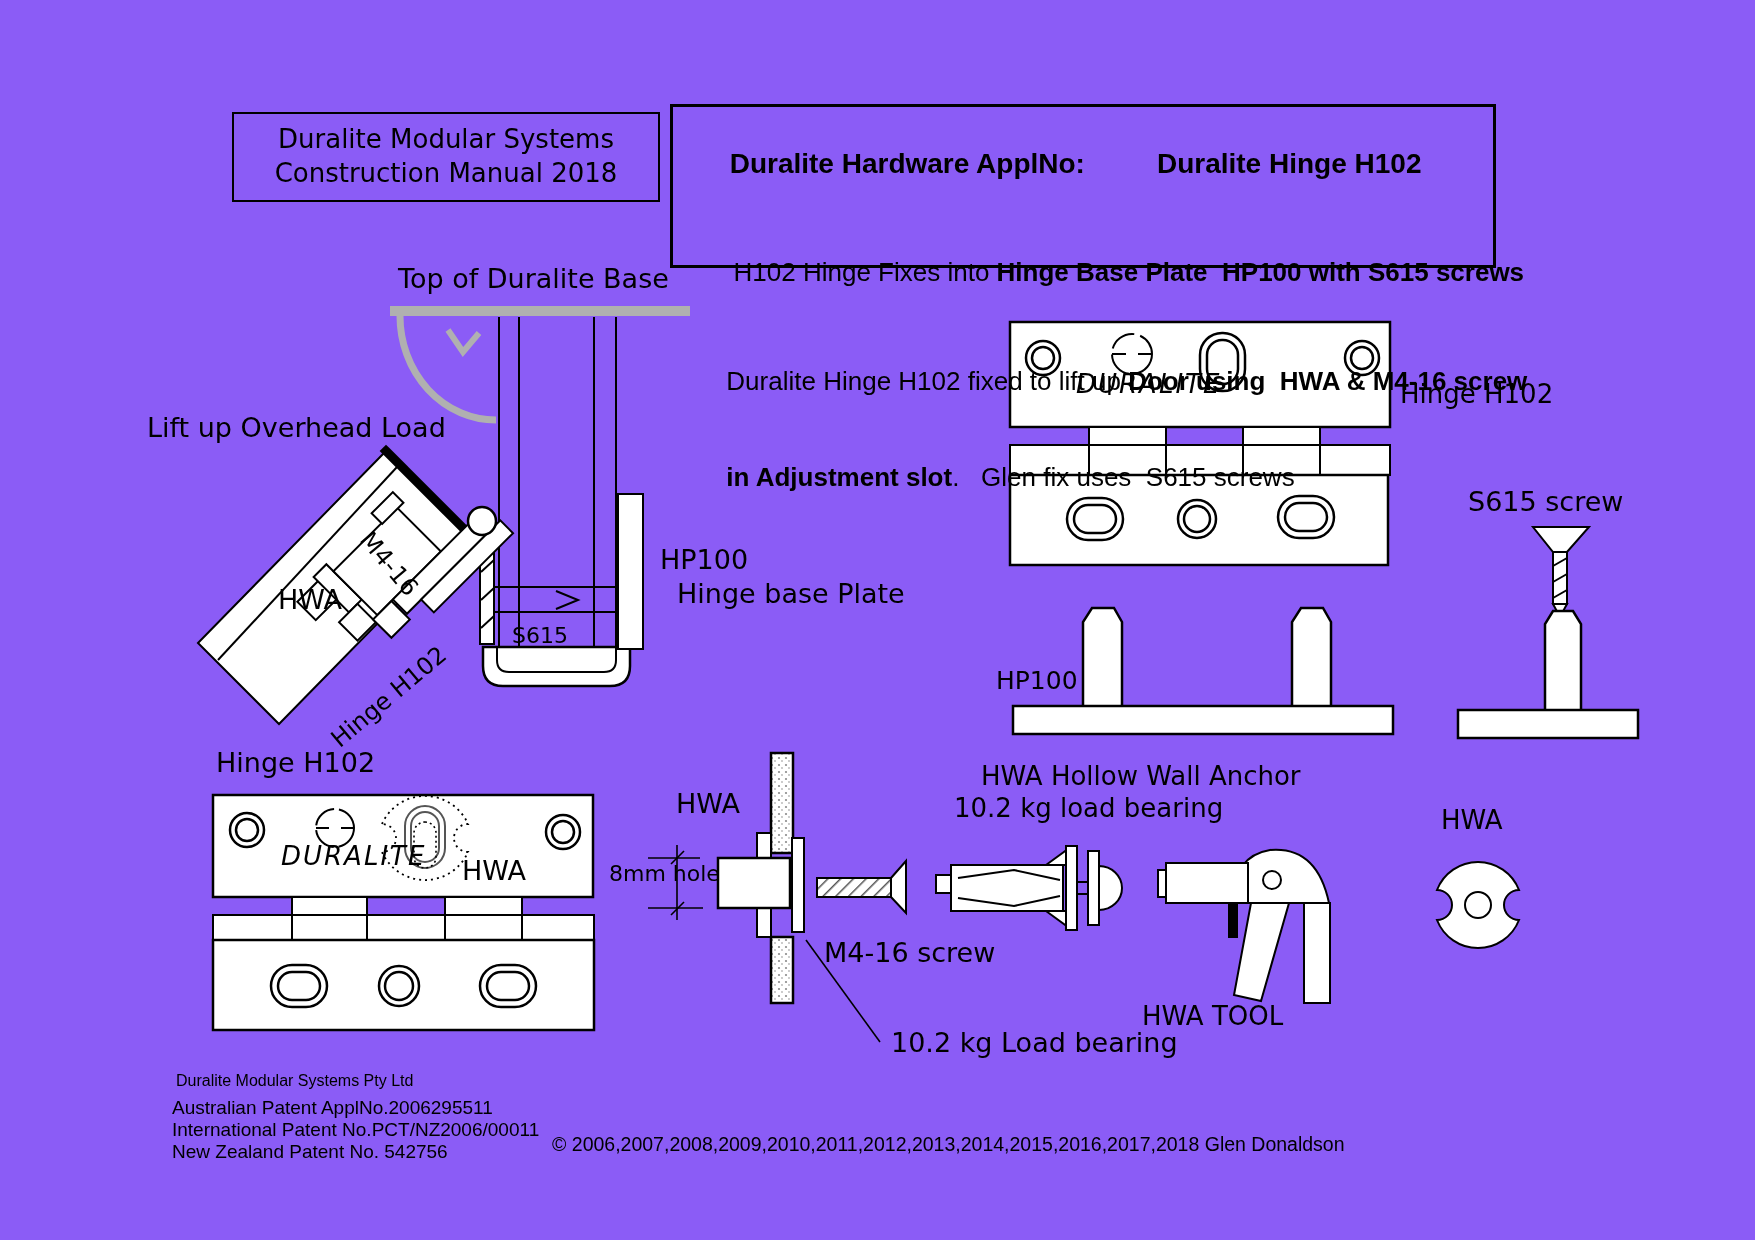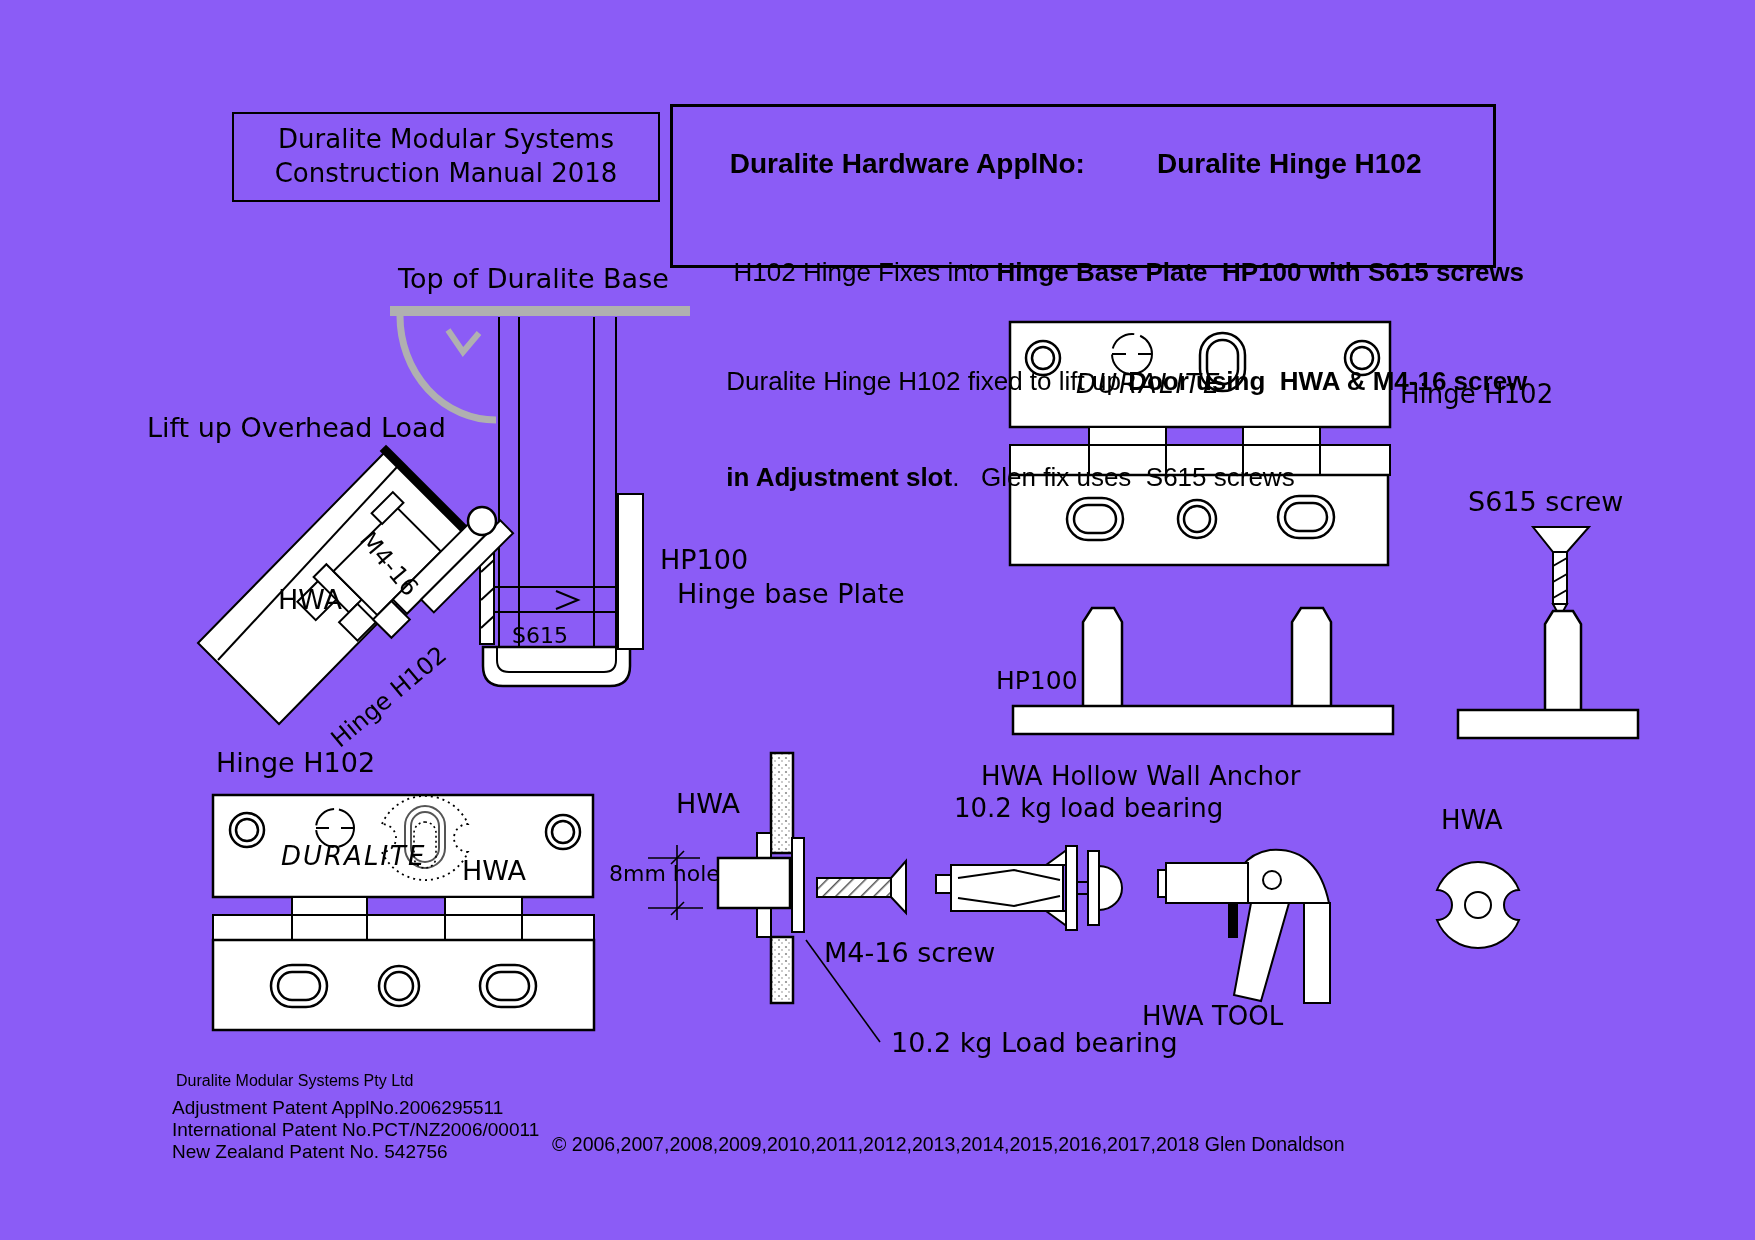--- a/index.html
+++ b/index.html
@@ -269,18 +269,18 @@
   <div class="lbl" style="left:609px; top:862px; font-size:22px;">8mm hole</div>
   <div class="lbl" style="left:824px; top:938px; font-size:27px;">M4-16 screw</div>
   <div class="lbl" style="left:891px; top:1028px; font-size:27px;">10.2 kg Load bearing</div>
 
   <div class="lbl" style="left:951px; top:762px; font-size:26px;margin-left:30px;">HWA Hollow Wall Anchor</div>
   <div class="lbl" style="left:954px; top:794px; font-size:26px;">10.2 kg load bearing</div>
   <div class="lbl" style="left:1142px; top:1002px; font-size:26px;">HWA TOOL</div>
   <div class="lbl" style="left:1441px; top:806px; font-size:26px;">HWA</div>
 
   <div class="lbl footer" style="left:176px; top:1072px; font-size:16px;">Duralite Modular Systems Pty Ltd</div>
-  <div class="lbl footer" style="left:172px; top:1098px; font-size:19px;">Adjustment Patent ApplNo.2006295511</div>
+  <div class="lbl footer" style="left:172px; top:1098px; font-size:19px;">Australian Patent ApplNo.2006295511</div>
   <div class="lbl footer" style="left:172px; top:1120px; font-size:19px;">International Patent No.PCT/NZ2006/00011</div>
   <div class="lbl footer" style="left:172px; top:1142px; font-size:19px;">New Zealand Patent No. 542756</div>
   <div class="lbl footer" style="left:552px; top:1134px; font-size:19.5px;">© 2006,2007,2008,2009,2010,2011,2012,2013,2014,2015,2016,2017,2018 Glen Donaldson</div>
 
 </div>
 
 </body></html>

